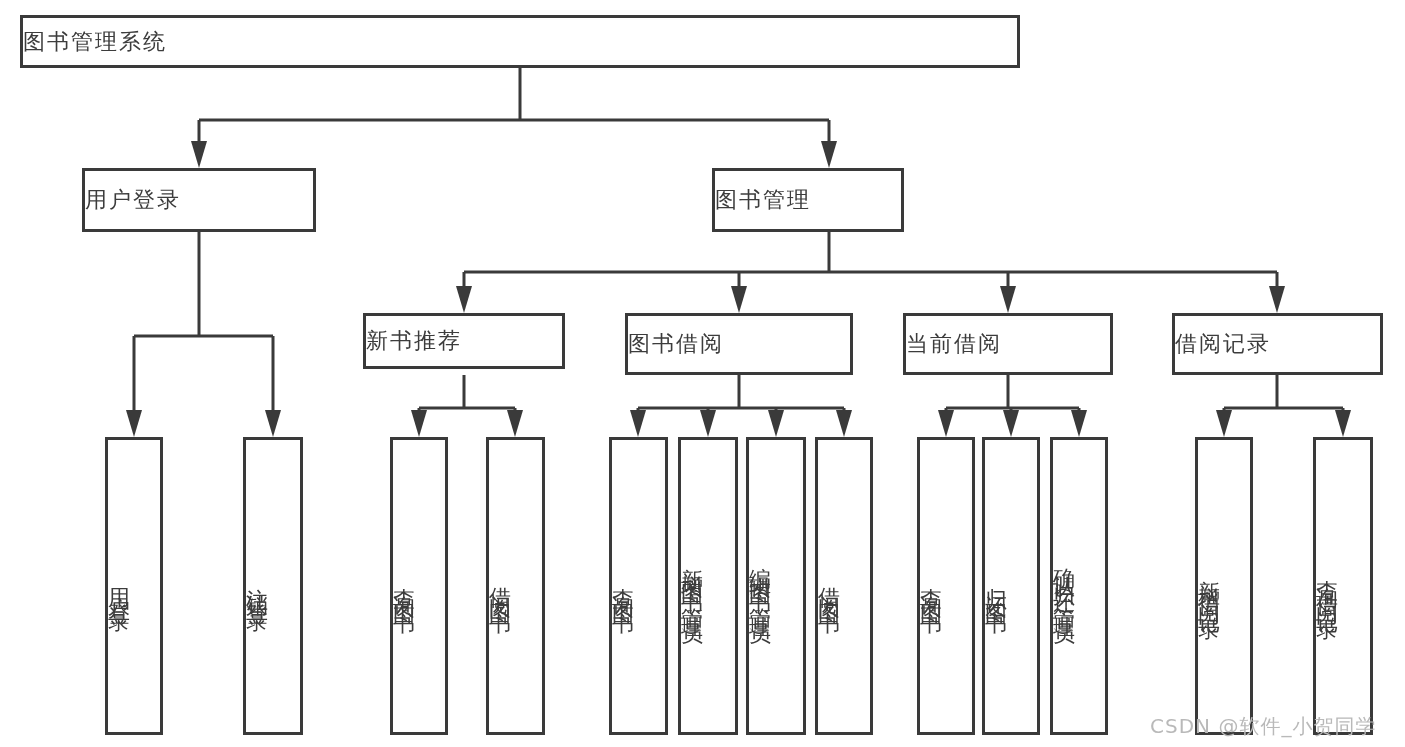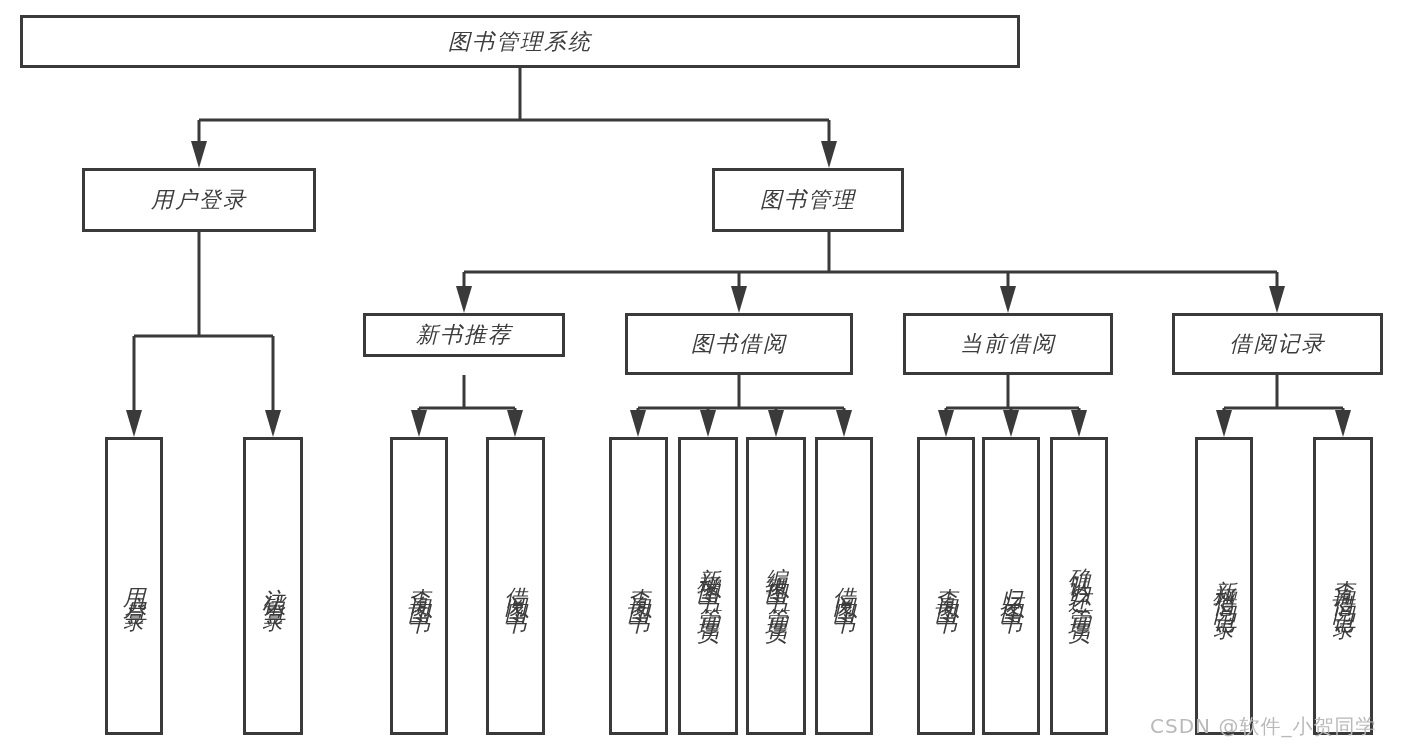--- a/index.html
+++ b/index.html
@@ -16,23 +16,22 @@
     overflow:hidden;
     font-family:"DejaVu Sans","Liberation Sans",sans-serif;
   }
   svg.wires{position:absolute;left:0;top:0;z-index:0;}
   .wires path{stroke:var(--line);stroke-width:3;fill:none;stroke-linejoin:round;}
   .wires polygon{fill:var(--line);}
   .node{
     position:absolute;box-sizing:border-box;
     border:3px solid var(--line);
     background:#fff;color:var(--text);
-    display:flex;align-items:center;justify-content:center;
+    display:flex;align-items:center;
     z-index:1;
-    font-style:italic;
   }
   .node .h{font-size:22px;letter-spacing:2px;white-space:nowrap;}
   .node .v{
     writing-mode:vertical-rl;
     text-orientation:mixed;
     font-size:22px;letter-spacing:8px;line-height:1;
   }
   .watermark{
     position:absolute;left:1150px;top:713px;z-index:2;
     font-size:20px;letter-spacing:1px;color:var(--wm);
@@ -106,21 +105,21 @@
     <span class="h">图书管理系统</span>
   </div>
 
   <div class="node" style="left:82px;top:168px;width:234px;height:64px">
     <span class="h">用户登录</span>
   </div>
   <div class="node" style="left:712px;top:168px;width:192px;height:64px">
     <span class="h">图书管理</span>
   </div>
 
-  <div class="node" style="left:363px;top:313px;width:202px;height:44px">
+  <div class="node" style="left:363px;top:313px;width:202px;height:56px">
     <span class="h">新书推荐</span>
   </div>
   <div class="node" style="left:625px;top:313px;width:228px;height:62px">
     <span class="h">图书借阅</span>
   </div>
   <div class="node" style="left:903px;top:313px;width:210px;height:62px">
     <span class="h">当前借阅</span>
   </div>
   <div class="node" style="left:1172px;top:313px;width:211px;height:62px">
     <span class="h">借阅记录</span>

